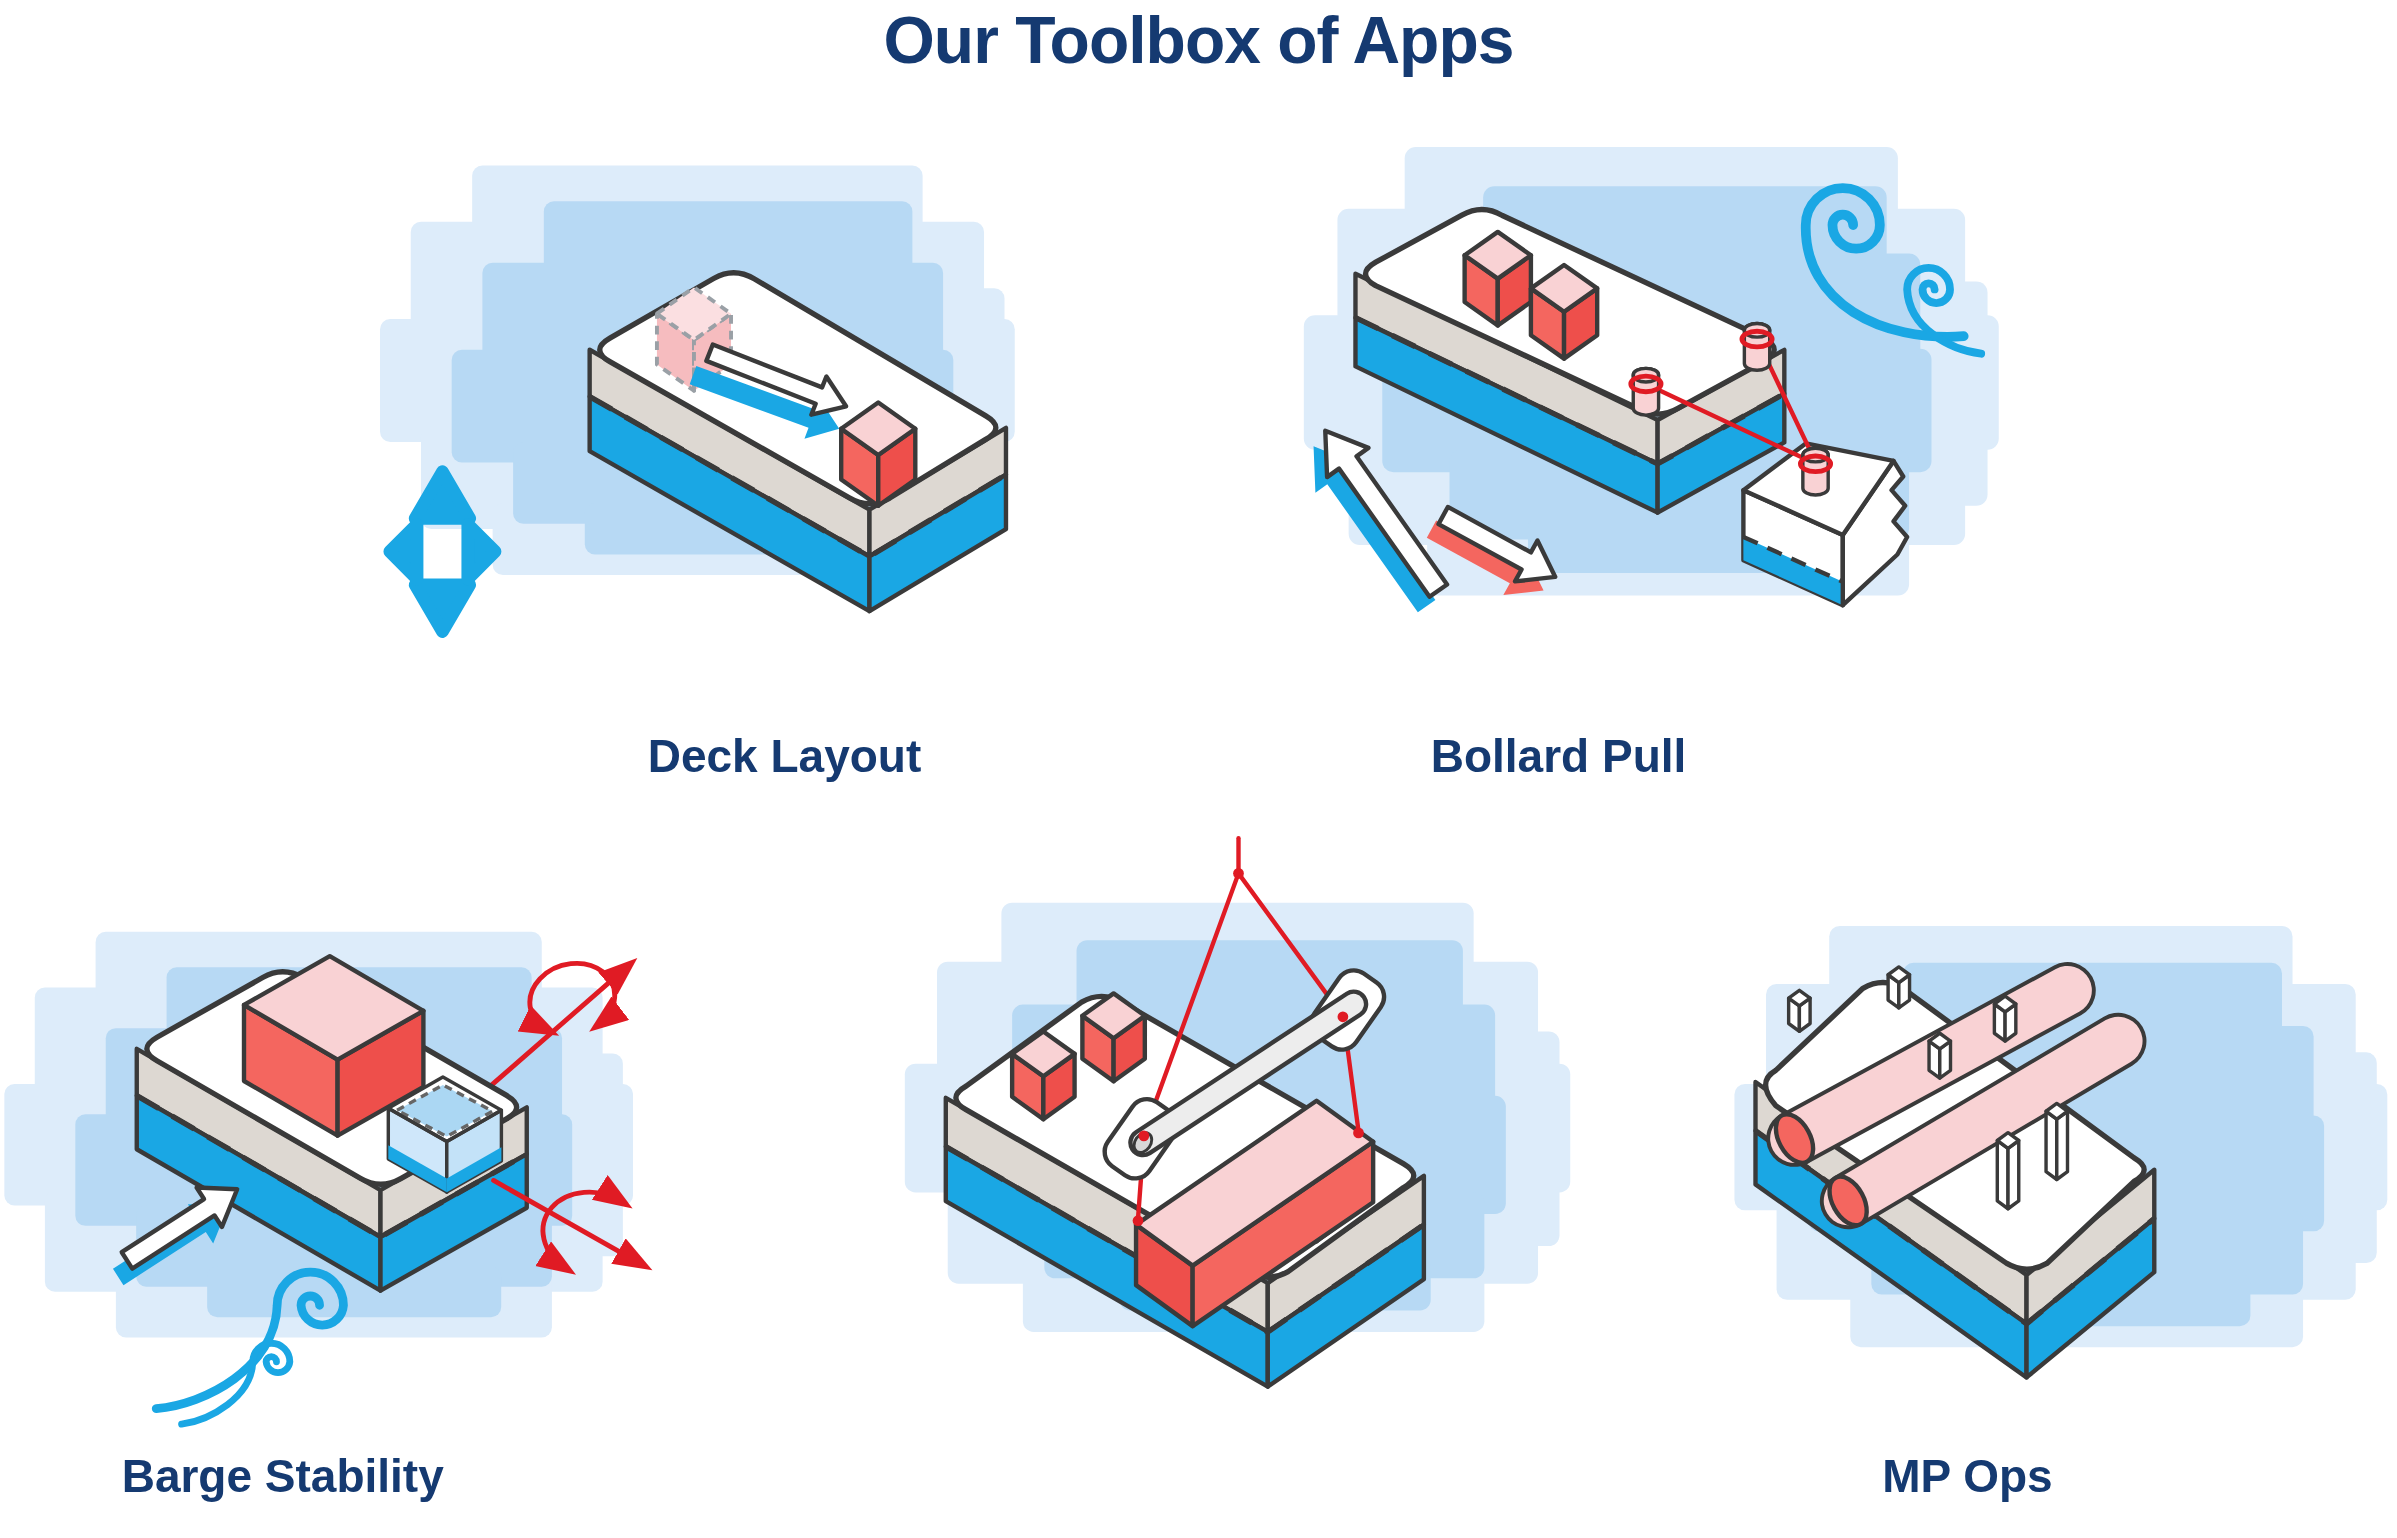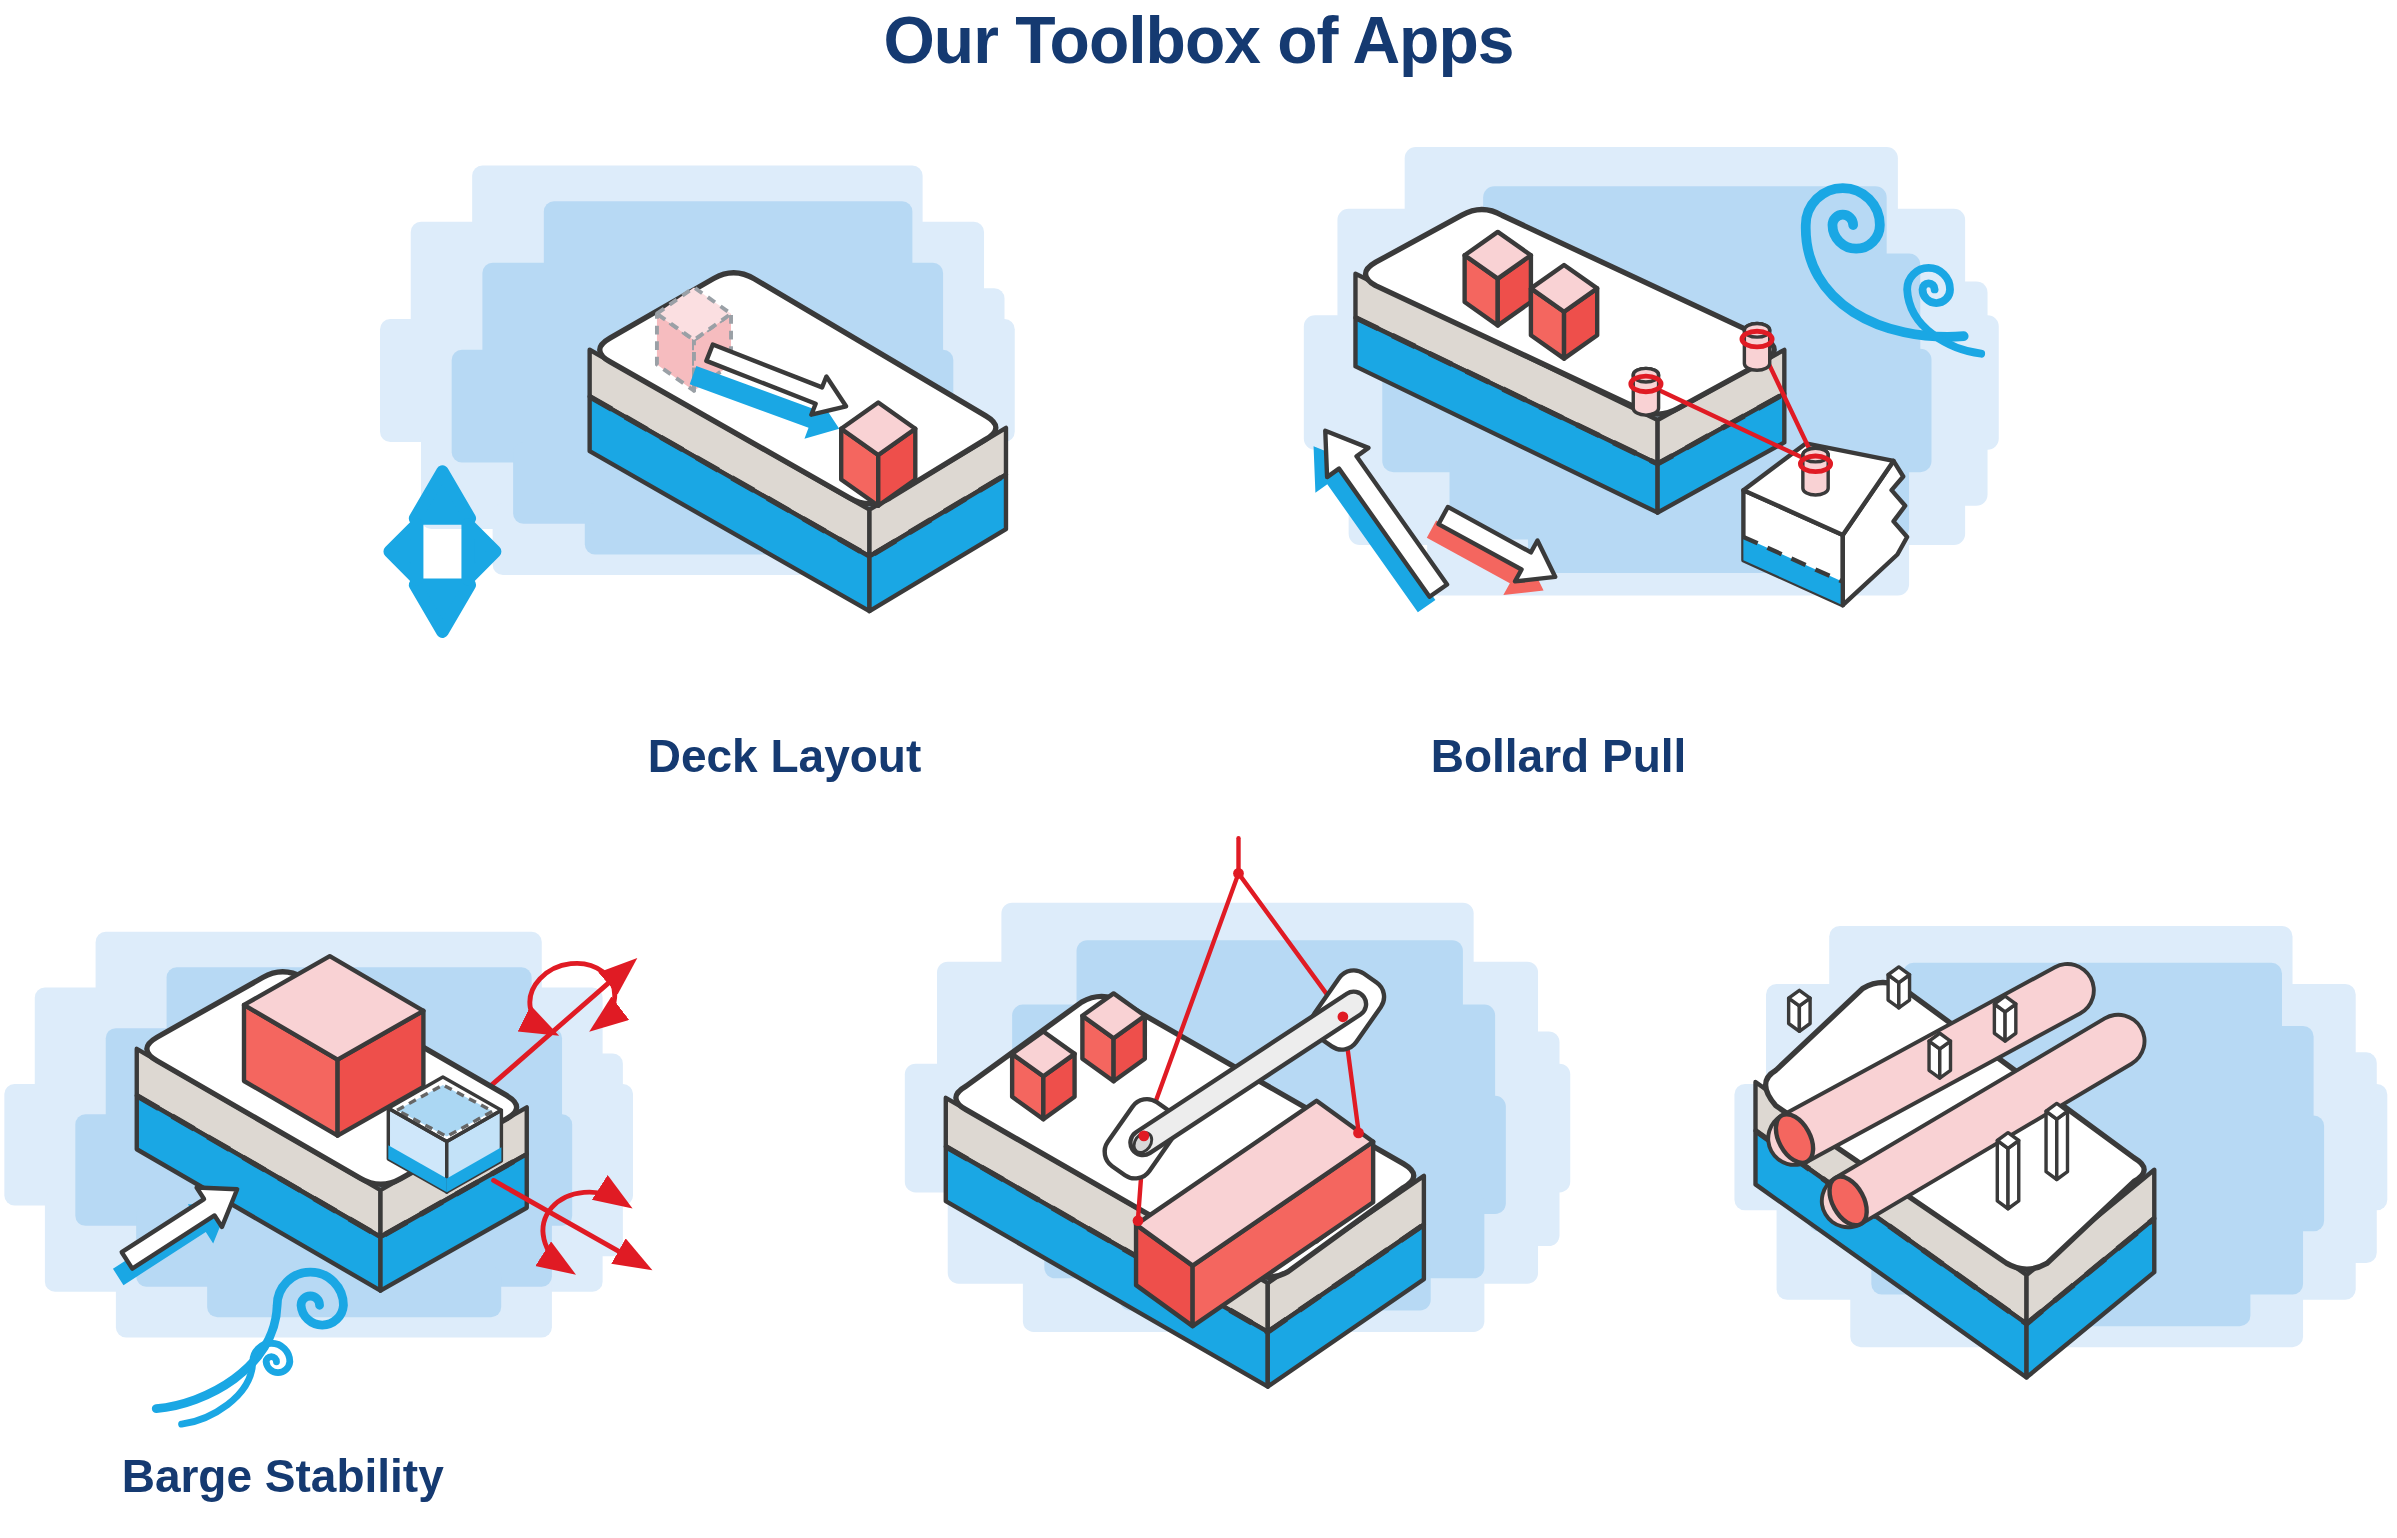--- a/index.html
+++ b/index.html
@@ -411,15 +411,16 @@
           <polygon class="fw ink3" points="369,238 380,230 380,292 369,300"></polygon>
           <polygon class="fw ink3" points="358,230 369,222 380,230 369,238"></polygon>
         </g>
       </g>
     </svg>
   </figure>
 
   <div class="app-caption" style="left:1266px;top:729px">Bollard Pull</div>
   <div class="app-caption" style="left:492px;top:729px">Deck Layout</div>
   <div class="app-caption" style="left:-9.8px;top:1449px">Barge Stability</div>
+  <div class="app-caption" style="left:1675px;top:1449px">MP Ops</div>
 
 </div>
 
 
 </body></html>

